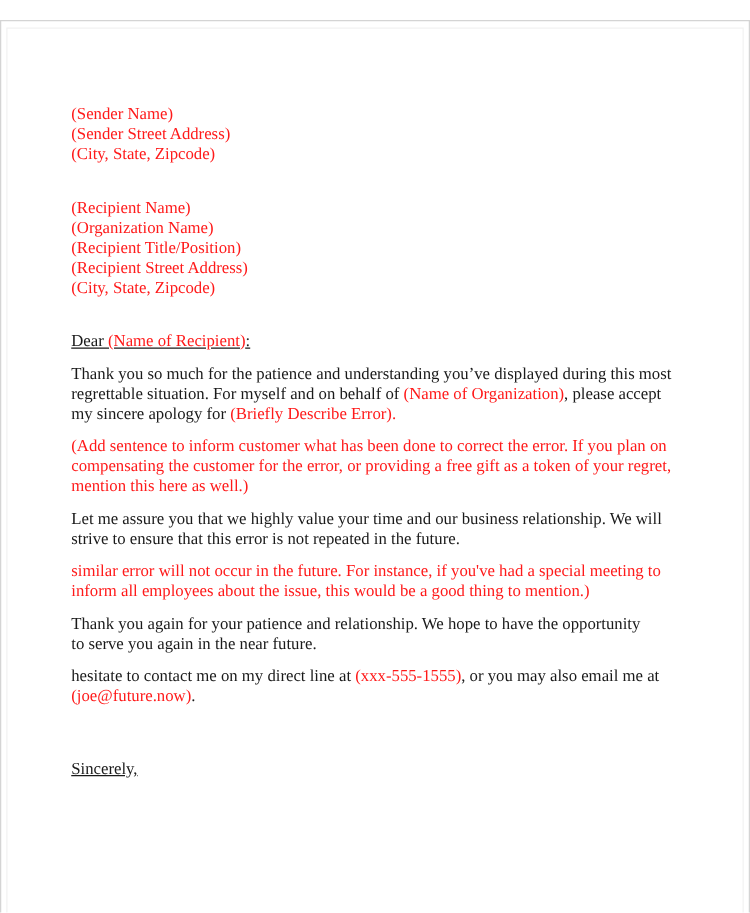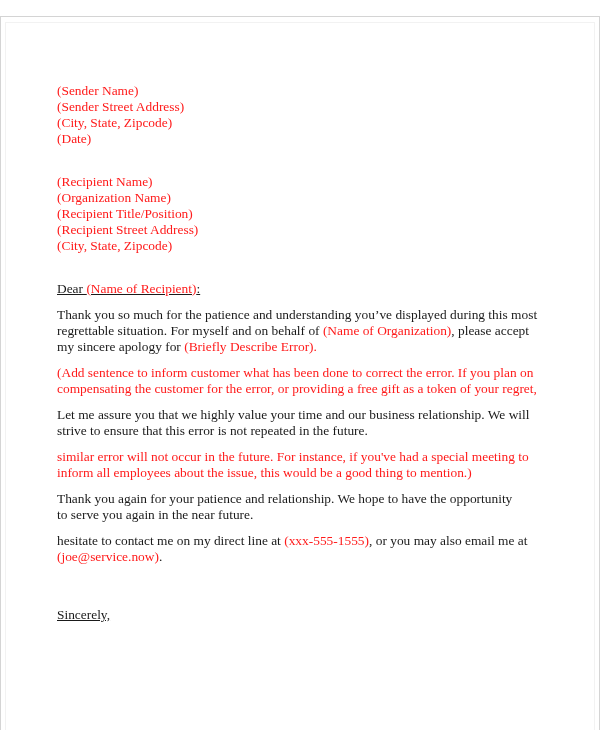--- a/index.html
+++ b/index.html
@@ -31,21 +31,20 @@
 
 <div class="page-frame">
   <div class="page-inner"></div>
 
   <div class="letter">
 
     <div class="block red">
       <span class="line">(Sender Name)</span>
       <span class="line">(Sender Street Address)</span>
       <span class="line">(City, State, Zipcode)</span>
-      <span class="line">(Date)</span>
     </div>
 
     <div class="gap-sender"></div>
 
     <div class="block red">
       <span class="line">(Recipient Name)</span>
       <span class="line">(Organization Name)</span>
       <span class="line">(Recipient Title/Position)</span>
       <span class="line">(Recipient Street Address)</span>
       <span class="line">(City, State, Zipcode)</span>
@@ -61,20 +60,21 @@
       <span class="line">Thank you so much for the patience and understanding you’ve displayed during this most</span>
       <span class="line"><span>regrettable situation. For myself and on behalf of </span><span class="red">(Name of Organization)</span><span>, please accept</span></span>
       <span class="line"><span>my sincere apology for </span><span class="red">(Briefly Describe Error).</span></span>
     </div>
 
     <div class="gap-para"></div>
 
     <div class="block red">
       <span class="line">(Add sentence to inform customer what has been done to correct the error.  If you plan on</span>
       <span class="line">compensating the customer for the error, or providing a free gift as a token of your regret,</span>
+      <span class="line">mention this here as well.)</span>
     </div>
 
     <div class="gap-para"></div>
 
     <div class="block">
       <span class="line">Let me assure you that we highly value your time and our business relationship.  We will</span>
       <span class="line">strive to ensure that this error is not repeated in the future.</span>
     </div>
 
     <div class="gap-para"></div>
@@ -88,21 +88,21 @@
 
     <div class="block">
       <span class="line">Thank you again for your patience and relationship.  We hope to have the opportunity</span>
       <span class="line">to serve you again in the near future.</span>
     </div>
 
     <div class="gap-para"></div>
 
     <div class="block">
       <span class="line"><span>hesitate to contact me on my direct line at </span><span class="red">(xxx-555-1555)</span><span>, or you may also email me at</span></span>
-      <span class="line"><span class="red">(joe@service.now)</span><span>.</span></span>
+      <span class="line"><span class="red">(joe@future.now)</span><span>.</span></span>
     </div>
 
     <div class="gap-closing"></div>
 
     <p class="p">Sincerely,</p>
 
   </div>
 </div>
 
 </body></html>

